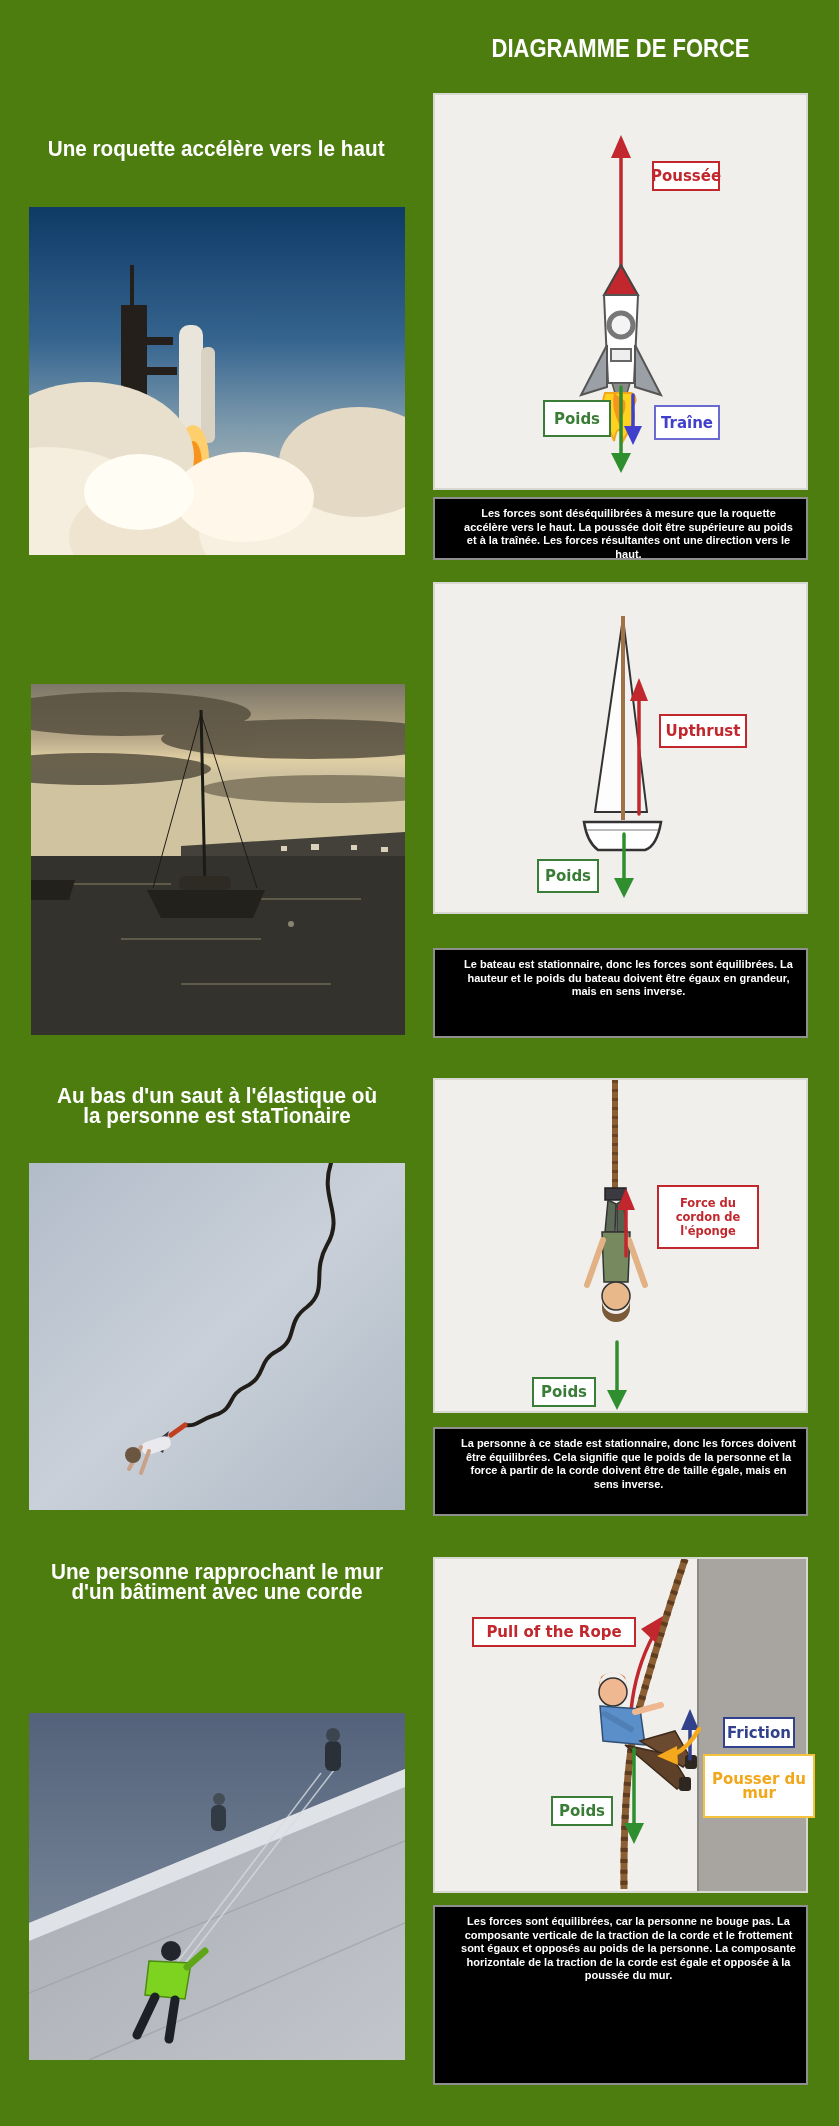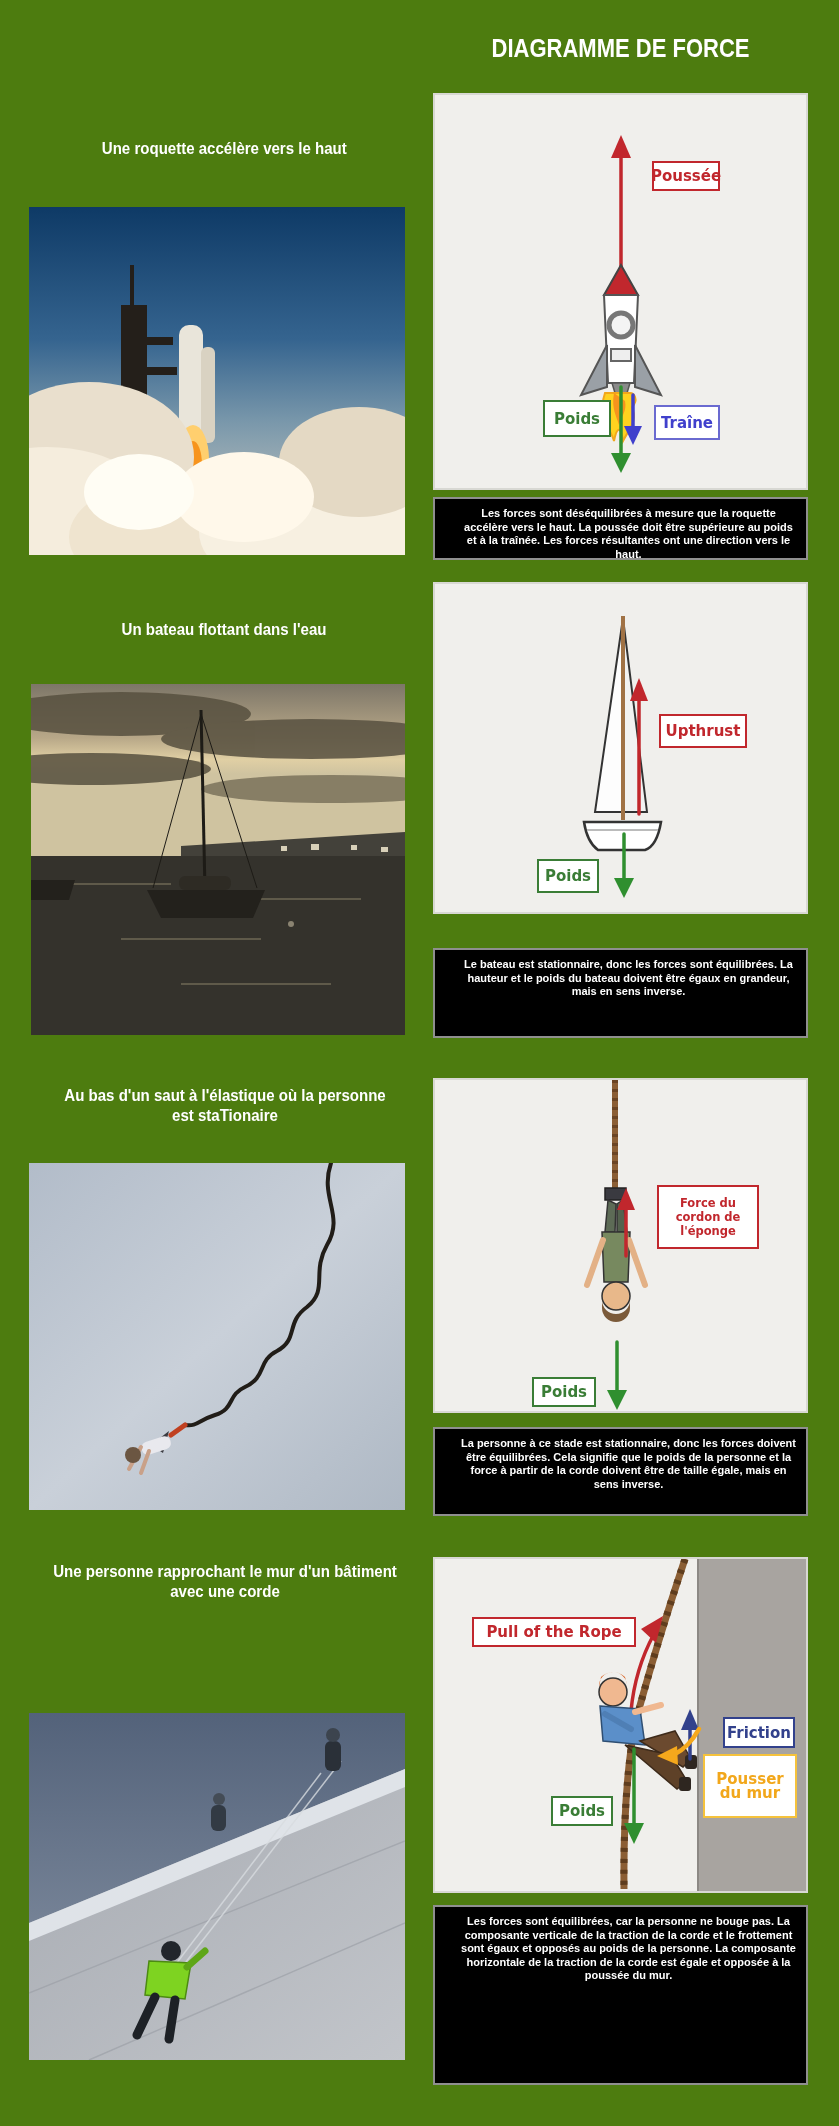--- a/index.html
+++ b/index.html
@@ -1,22 +1,22 @@
 <!DOCTYPE html>
 <html><head>
 <meta charset="utf-8">
 <style>
   html,body{margin:0;padding:0;background:#000;}
   .page{position:relative;width:839px;height:2126px;background:#4d7c0f;overflow:hidden;
         font-family:"Liberation Sans",sans-serif;}
   .main-title{position:absolute;left:433px;top:34px;width:375px;text-align:center;
         color:#fff;font-size:25px;font-weight:bold;letter-spacing:0px;}
   .main-title span{display:inline-block;transform:scaleX(.88);transform-origin:center;}
-  .row-title{position:absolute;left:8px;width:433px;text-align:center;color:#fff;
-        font-size:16px;font-weight:bold;line-height:20px;}
+  .row-title{position:absolute;left:0;width:433px;text-align:center;color:#fff;
+        font-size:22px;font-weight:bold;line-height:20px;}
   .row-title span{display:inline-block;max-width:400px;transform:scaleX(.94);transform-origin:center;}
   .photo{position:absolute;overflow:hidden;}
   .photo svg{display:block;}
   .diagram{position:absolute;background:#f0efec;border:2px solid #d8d8d3;box-sizing:border-box;}
   .diagram svg{position:absolute;left:0;top:0;}
   .caption{position:absolute;background:#000;border:2px solid #8f8f8f;box-sizing:border-box;
         color:#fff;font-size:11px;font-weight:bold;line-height:13.5px;text-align:center;
         padding:8px 10px 4px 26px;}
   .flabel{position:absolute;background:#fff;border:2px solid;box-sizing:border-box;
         display:flex;align-items:center;justify-content:center;text-align:center;
@@ -109,21 +109,20 @@
     <div class="flabel green" style="left:108px;top:305px;width:68px;height:37px;">
         <span>Poids</span>
       </div>
     <div class="flabel blue" style="left:219px;top:310px;width:66px;height:35px;text-align:center;">
         <span>Traîne</span>
       </div>
   </div>
 
   <div class="caption" style="left:433px;top:497px;width:375px;height:63px;"><span>Les forces sont déséquilibrées à mesure que la roquette accélère vers le haut. La poussée doit être supérieure au poids et à la traînée. Les forces résultantes ont une direction vers le haut.</span></div>
 
-  <div class="row-title" style="top:620px;"><span>Un bateau flottant dans l'eau</span></div>
 
   <div class="photo" style="left:31px;top:684px;width:374px;height:351px;">
     <svg width="374" height="351" viewBox="0 0 374 351">
       <defs>
         <linearGradient id="sky2" x1="0" y1="0" x2="0" y2="1">
           <stop offset="0" stop-color="#7d7668"></stop>
             <stop offset=".3" stop-color="#b8a888"></stop>
           <stop offset=".42" stop-color="#e0cfa4"></stop>
             <stop offset=".5" stop-color="#cfc3a0"></stop>
         </linearGradient>
@@ -322,21 +321,21 @@
         <line x1="199" y1="190" x2="199" y2="268" stroke-width="3.5" stroke-linecap="round"></line>
         <polygon points="199,285 189,264 209,264" stroke="none"></polygon>
       </g>
     </svg>
     <div class="flabel red" style="left:37px;top:58px;width:164px;height:30px;">
         <span>Pull of the Rope</span>
       </div>
     <div class="flabel navy" style="left:288px;top:158px;width:72px;height:31px;">
         <span>Friction</span>
       </div>
-    <div class="flabel orange" style="left:268px;top:195px;width:94px;height:64px;padding:2px;">
+    <div class="flabel orange" style="left:268px;top:195px;width:112px;height:64px;padding:2px;">
         <span>Pousser du mur</span>
       </div>
     <div class="flabel green" style="left:116px;top:237px;width:62px;height:30px;">
         <span>Poids</span>
       </div>
   </div>
 
   <div class="caption" style="left:433px;top:1905px;width:375px;height:180px;"><span>Les forces sont équilibrées, car la personne ne bouge pas. La composante verticale de la traction de la corde et le frottement sont égaux et opposés au poids de la personne. La composante horizontale de la traction de la corde est égale et opposée à la poussée du mur.</span></div>
 
 </div>

